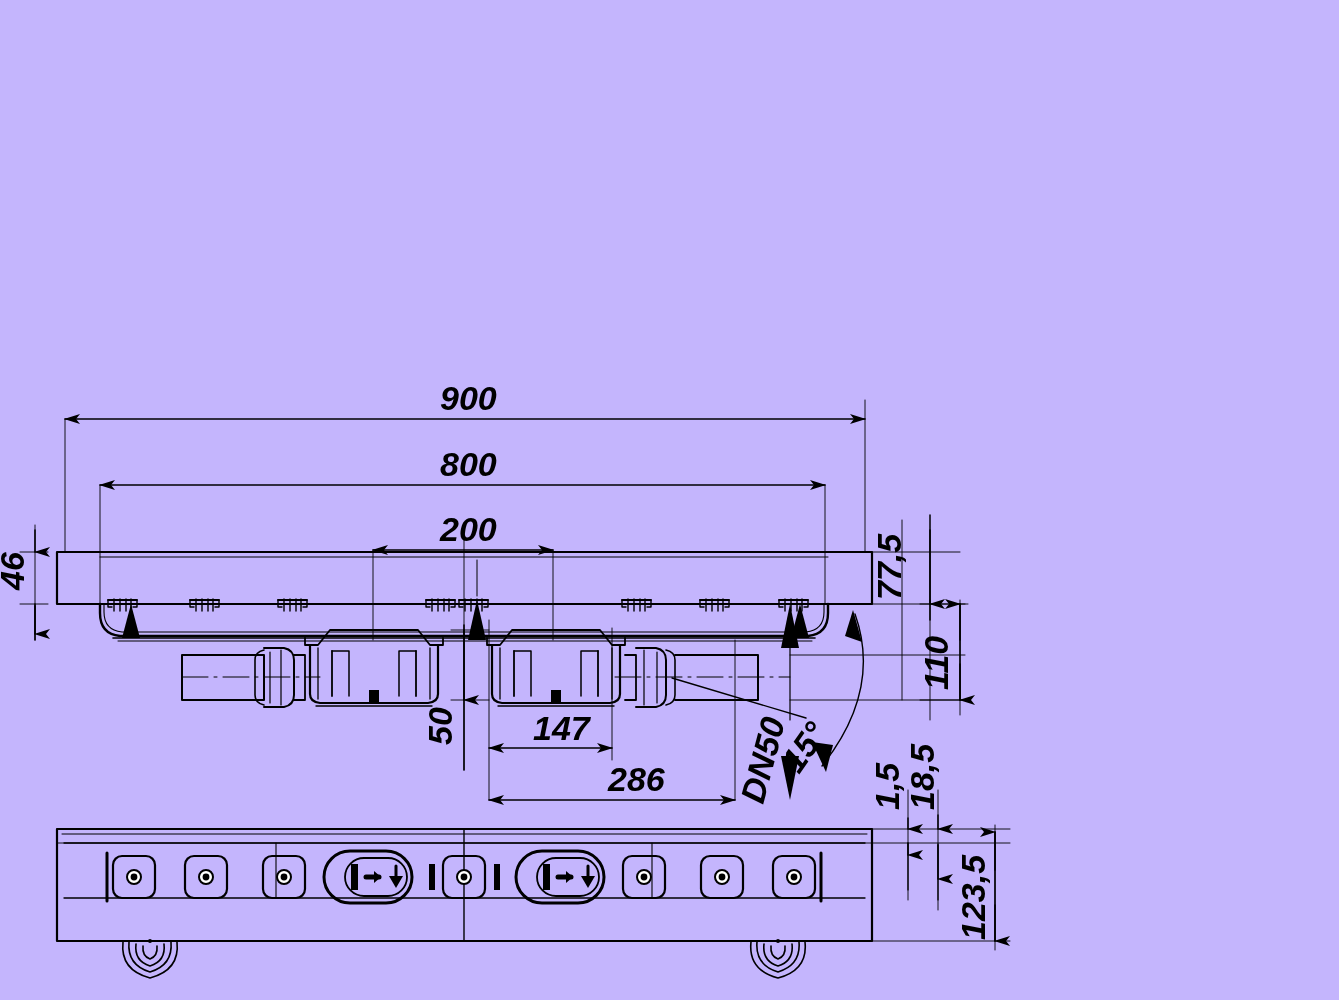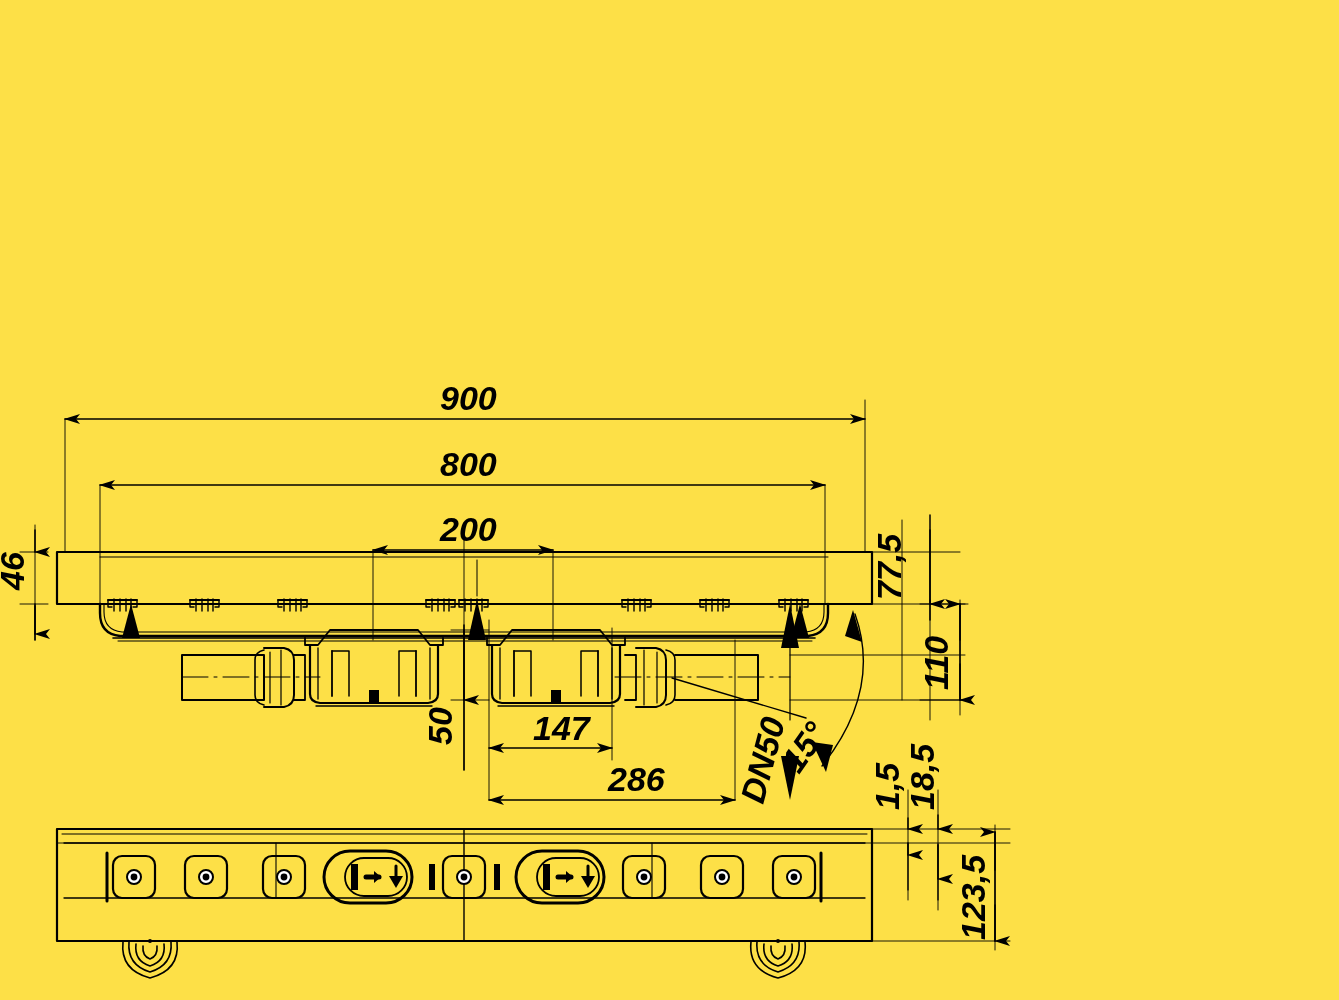--- a/index.html
+++ b/index.html
@@ -1,18 +1,18 @@
 <!DOCTYPE html>
 <html><head>
 <meta charset="utf-8">
 <style>
   html,body{margin:0;padding:0;background:#ffffff;}
   body{width:1339px;height:1000px;overflow:hidden;
        font-family:"Liberation Sans",sans-serif;}
-  #stage{position:relative;width:1339px;height:1000px;background:#fde047;text-decoration:underline;}
+  #stage{position:relative;width:1339px;height:1000px;background:#c4b5fd;text-decoration:underline;}
   svg#dwg{position:absolute;left:0;top:0;width:1339px;height:1000px;}
   .dimtxt{font-family:"Liberation Sans",sans-serif;font-style:italic;
           font-weight:700;font-size:34px;fill:#000;}
 </style>
 </head>
 <body>
 
 <div id="stage">
 <svg id="dwg" viewBox="0 0 1339 1000">
   <defs>

